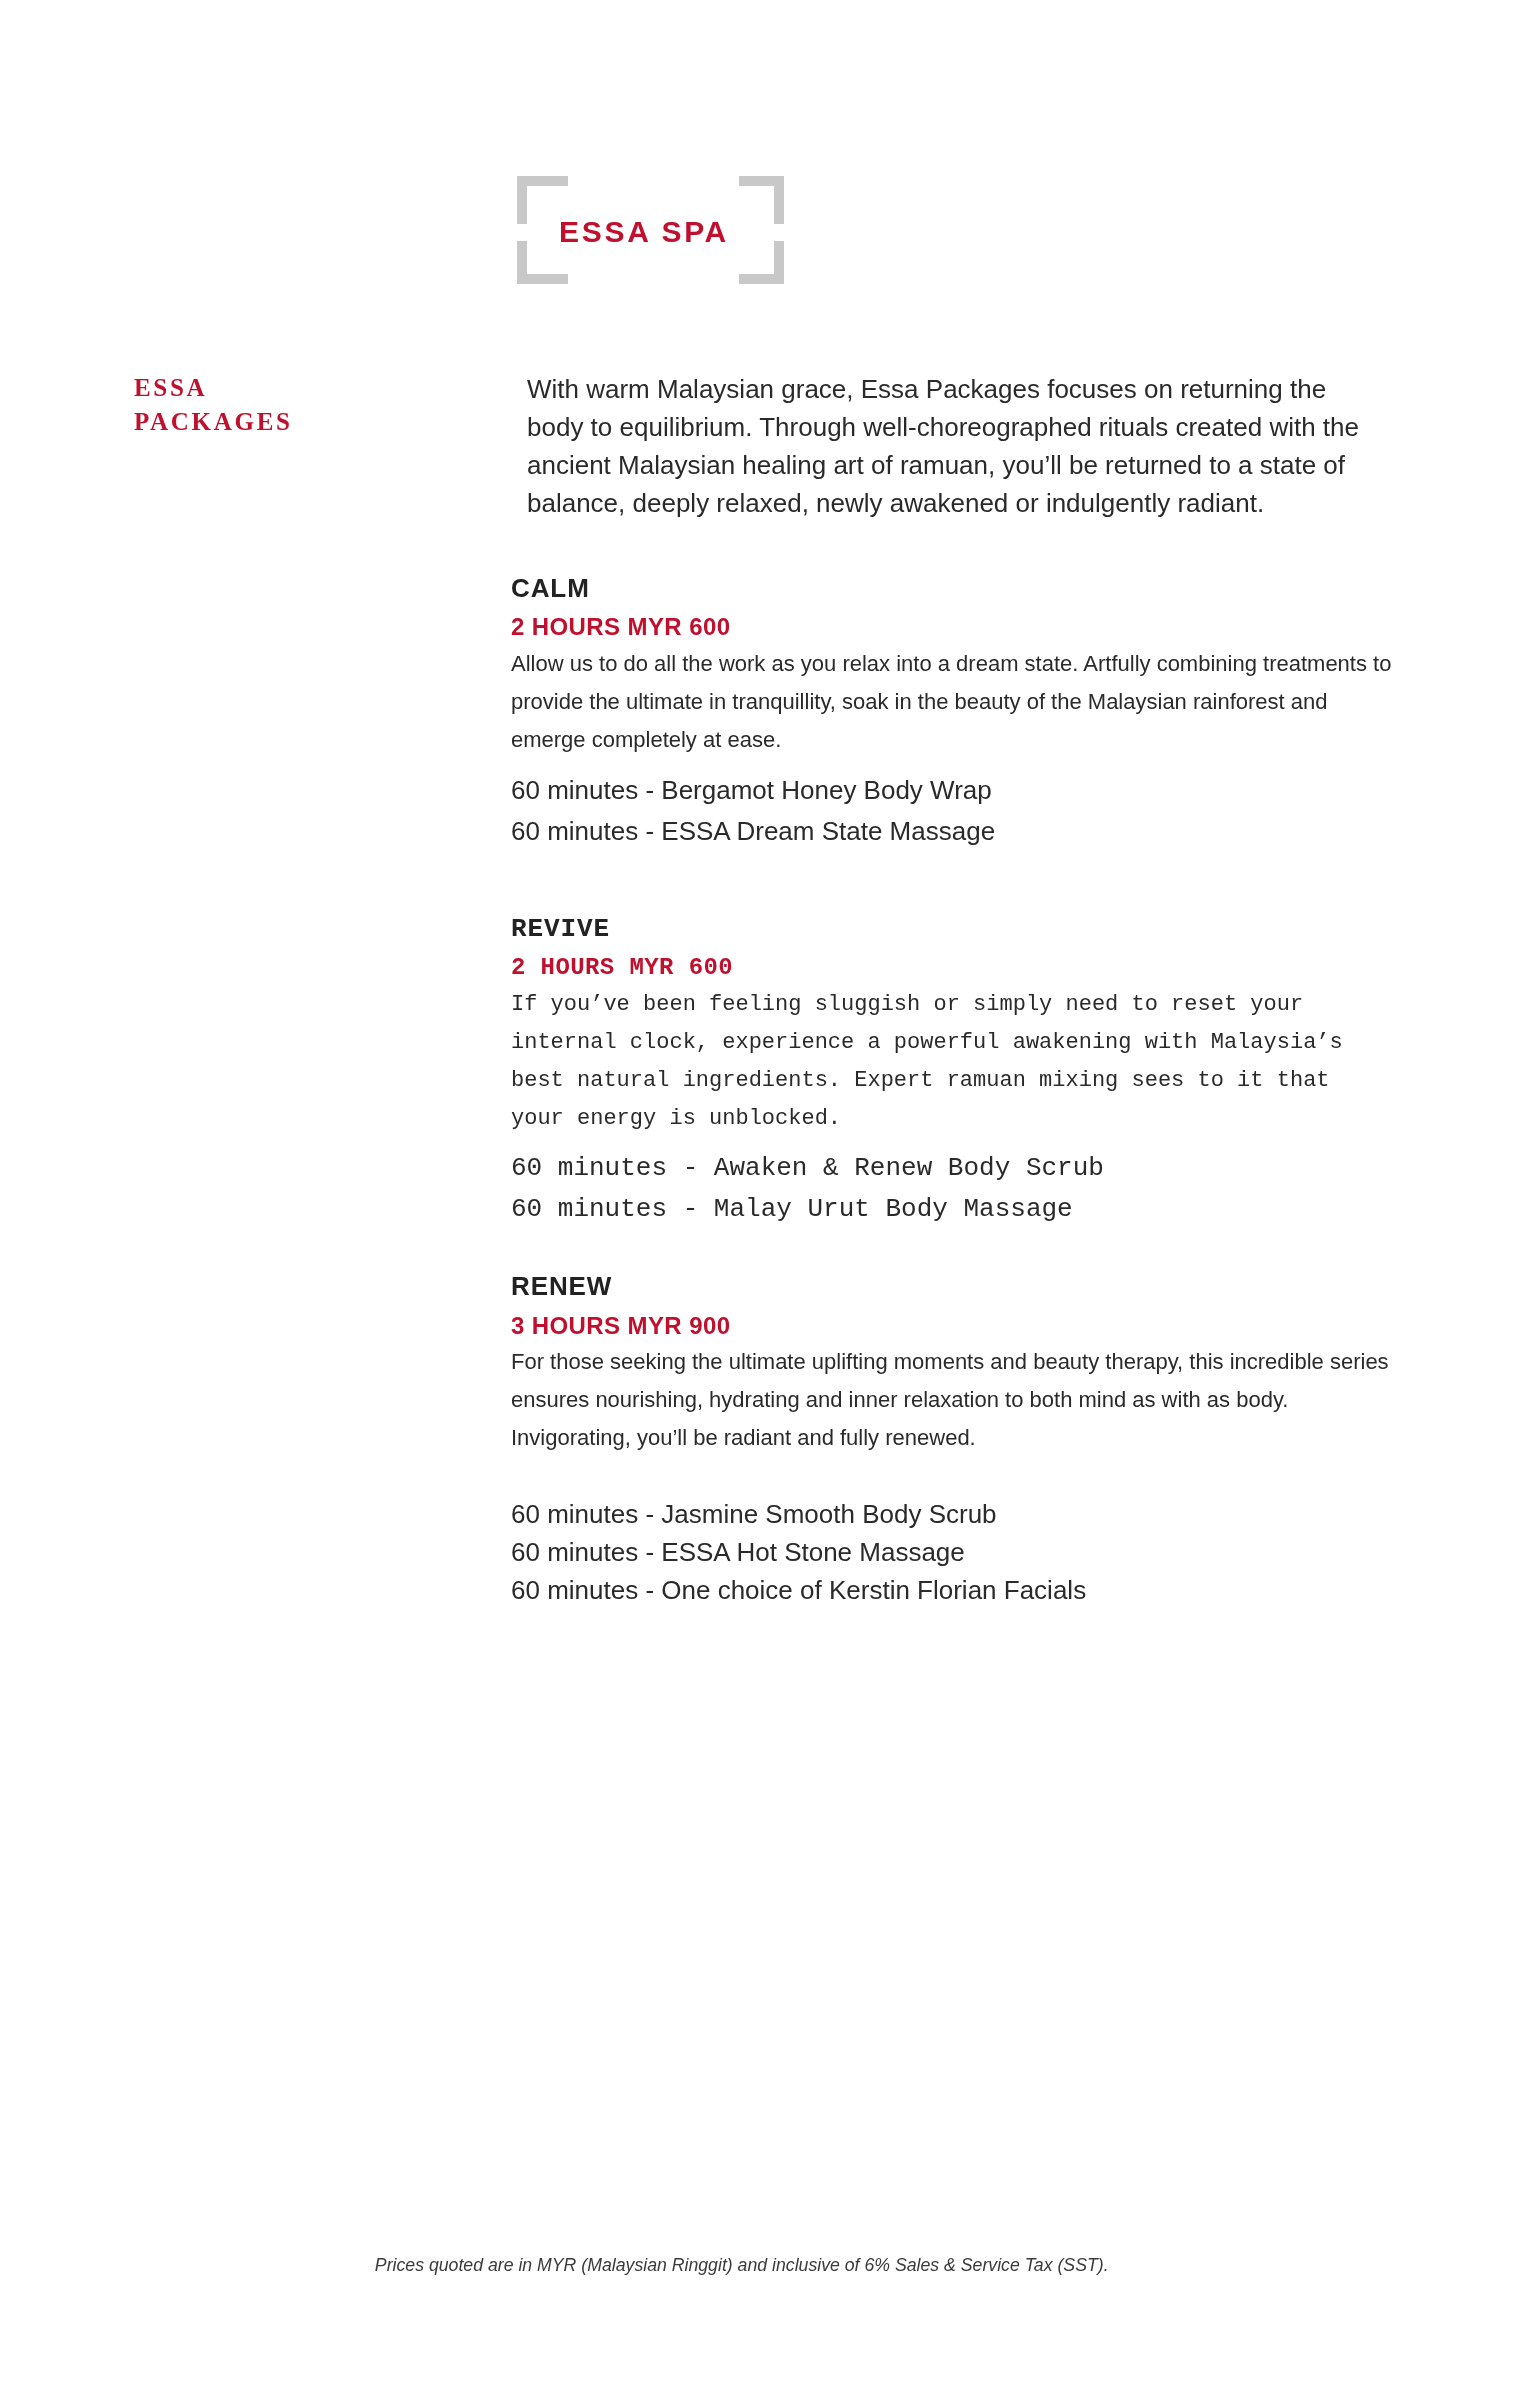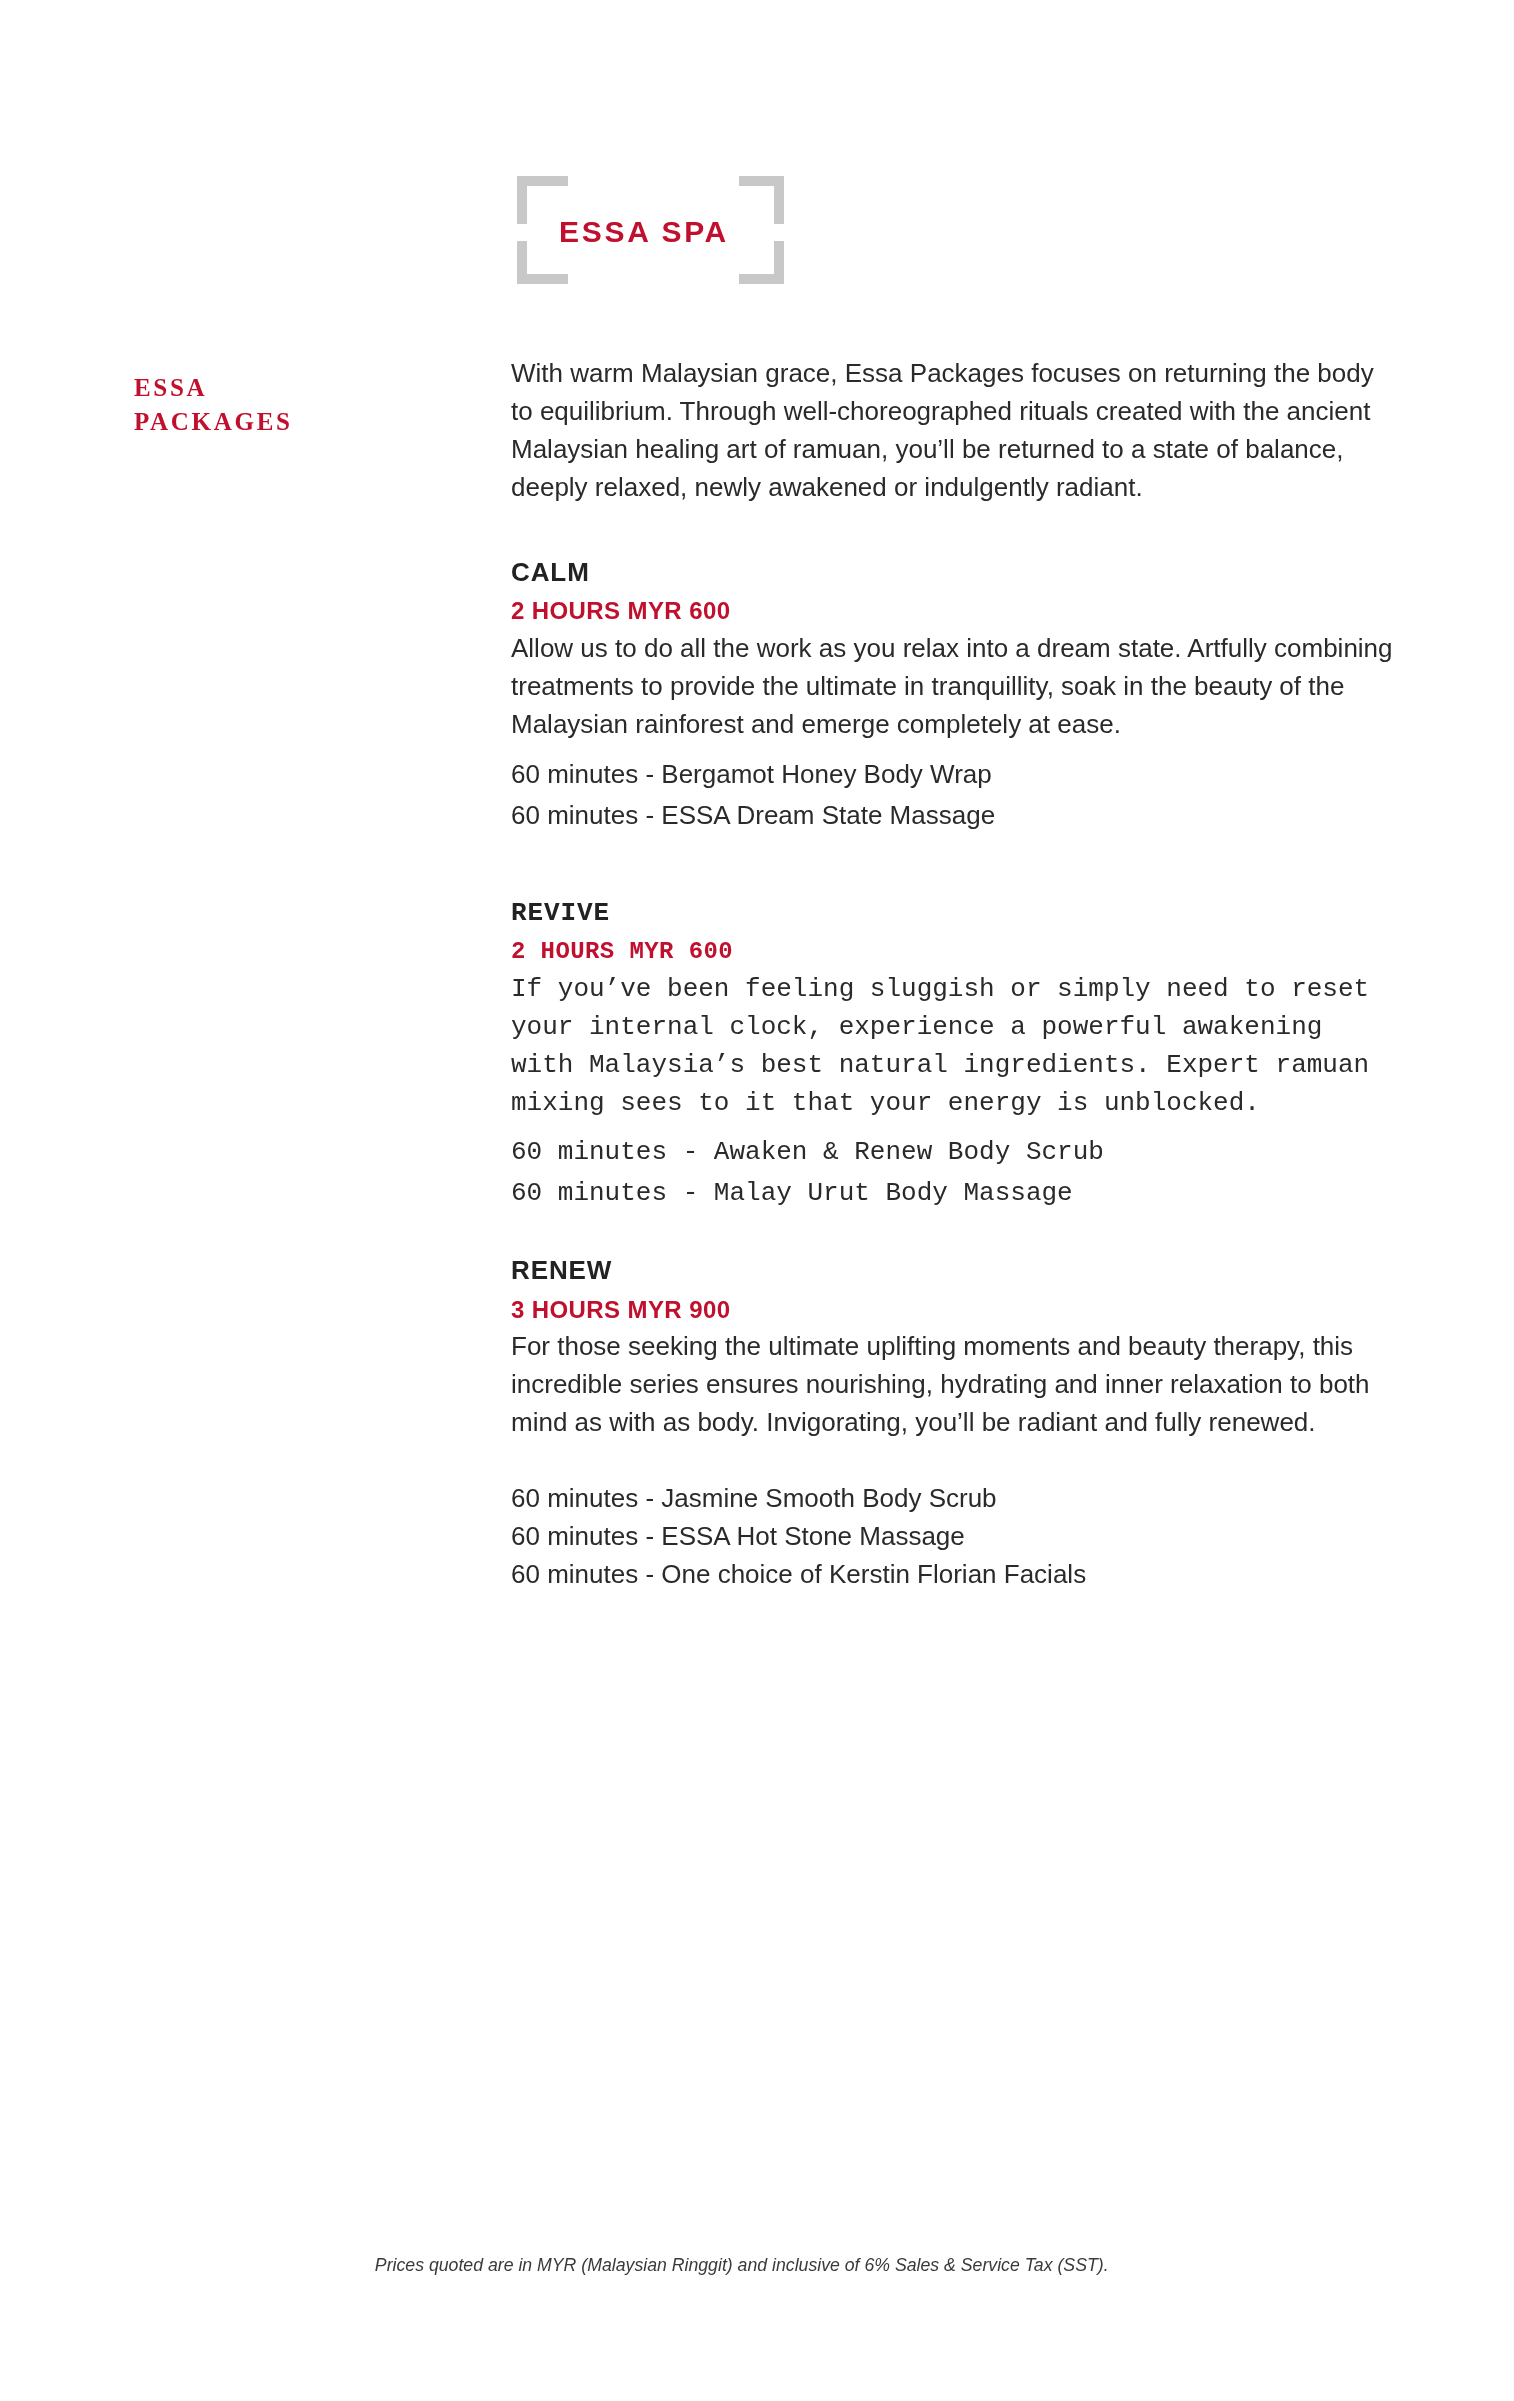--- a/index.html
+++ b/index.html
@@ -51,21 +51,21 @@
       font-family: Liberation Serif, serif;
     }
     
     .content {
       position: absolute;
       left: 511px;
       top: 354px;
       width: 884px;
     }
     .intro {
-      margin: 0;
+      margin: 16px;
       font-size: 26px;
       line-height: 38px;
       color: #2a2a2a;
     }
     .package {
       margin-top: 48px;
     }
     .pkg-name {
       font-size: 26px;
       font-weight: bold;
@@ -76,21 +76,21 @@
     }
     .pkg-price {
       font-size: 24px;
       font-weight: bold;
       color: #c0102e;
       line-height: 32px;
       margin: 5.3px 0 0 0;
       letter-spacing: 0.4px;
     }
     .pkg-desc {
-      font-size: 26px;
+      font-size: 22px;
       line-height: 38px;
       margin: 1.8px 0 0 0;
       color: #2a2a2a;
     }
     .pkg-items {
       list-style: none;
       padding: 0;
       margin: 10.6px 0 0 0;
     }
     .pkg-items.spaced {

